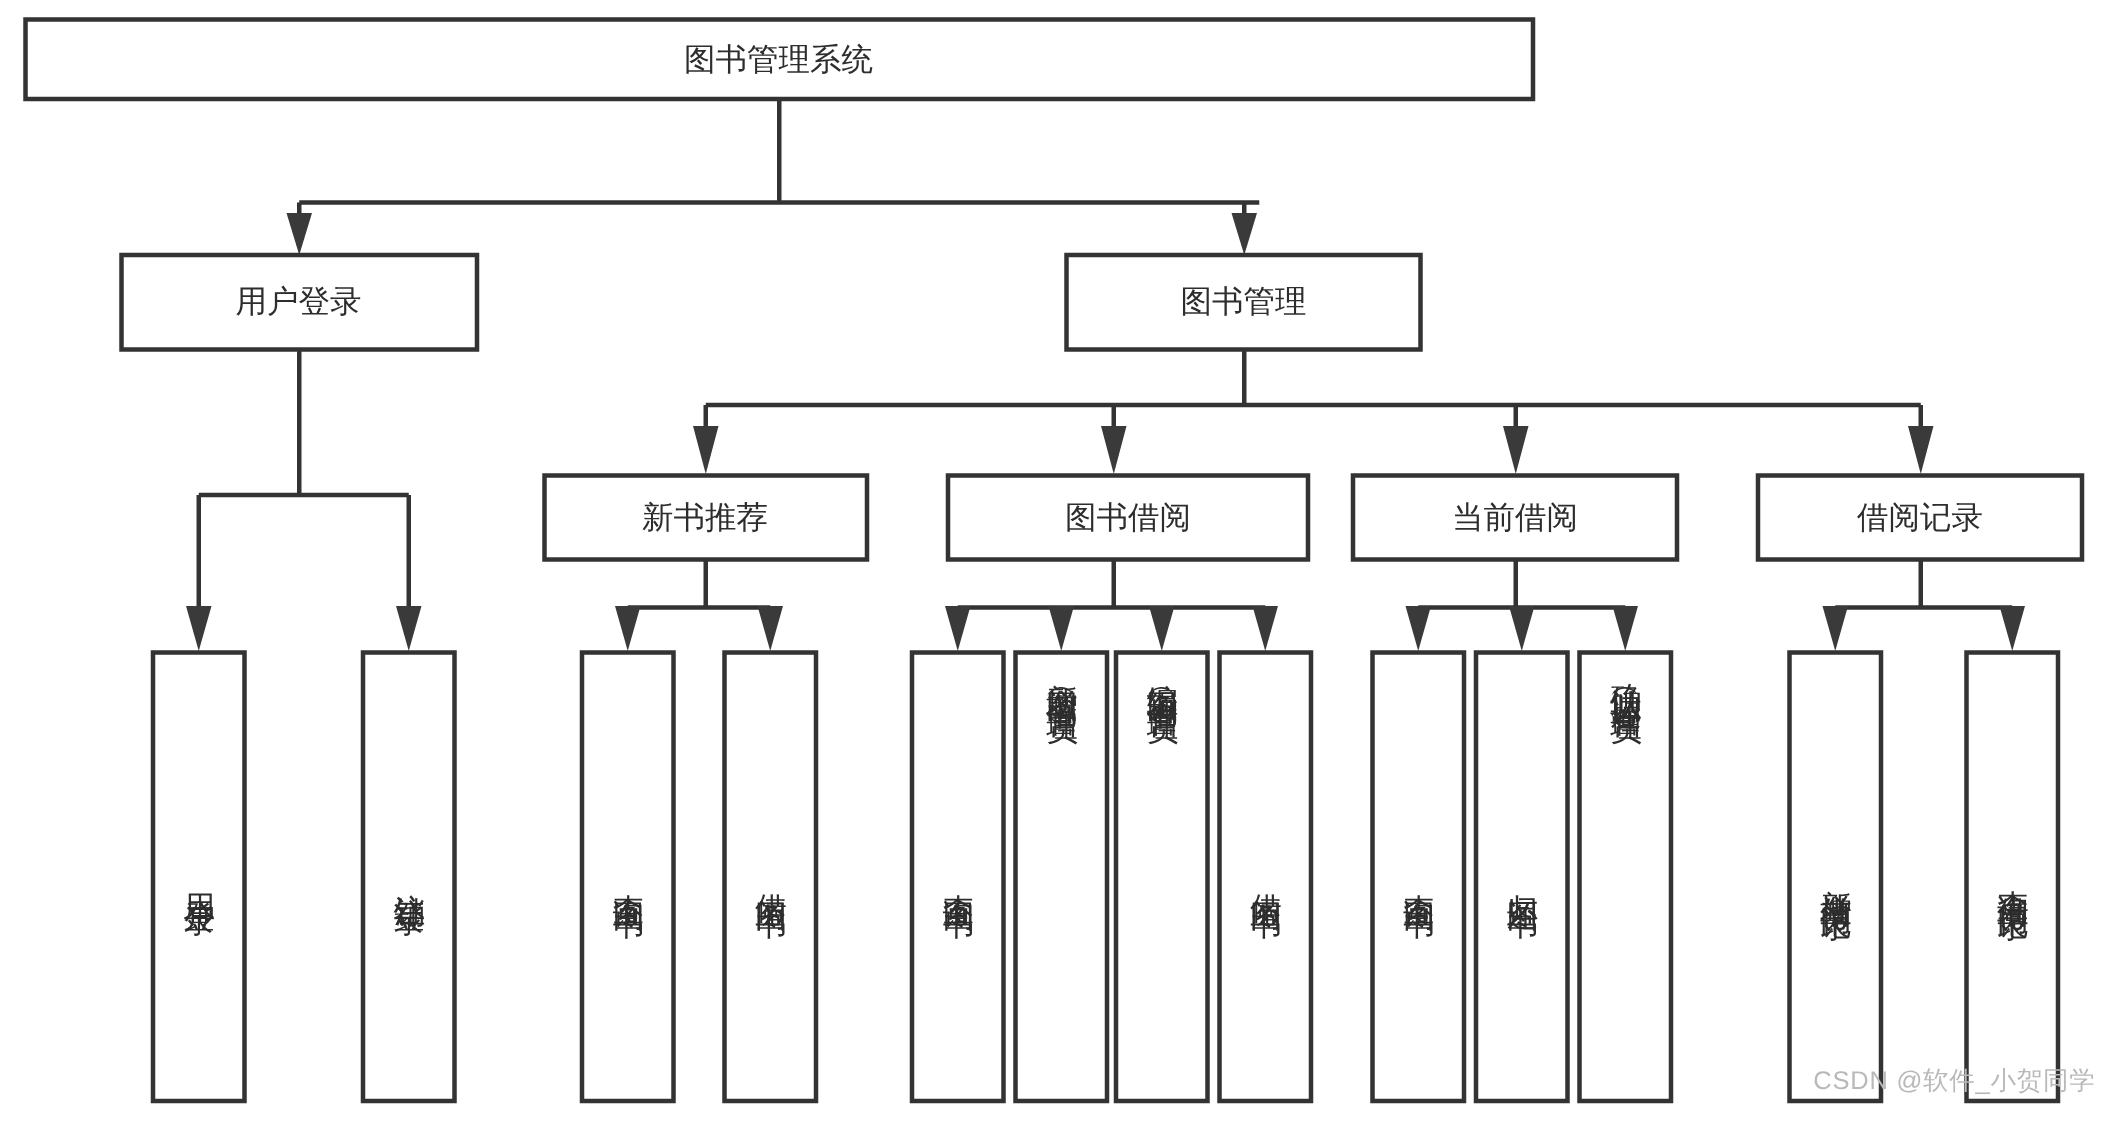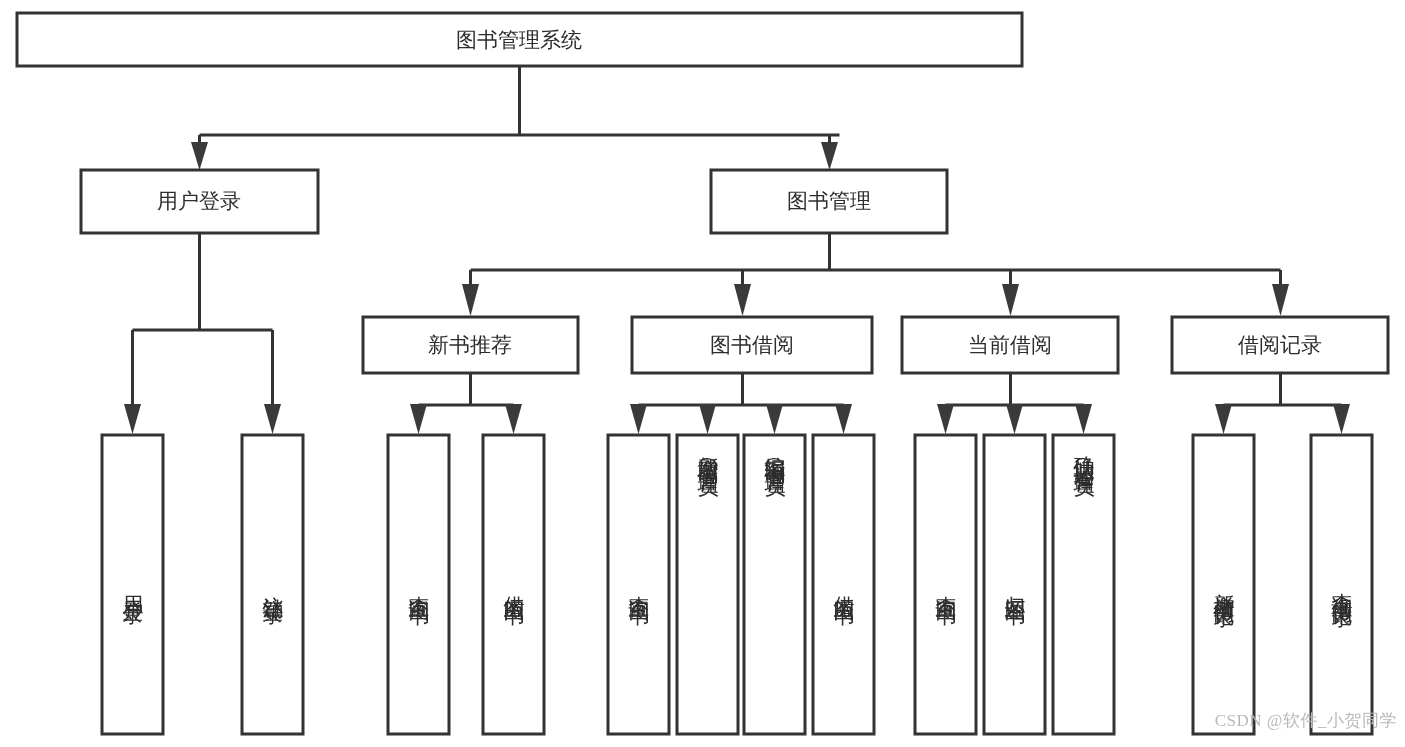--- a/index.html
+++ b/index.html
@@ -66,21 +66,21 @@
     line-height: 1;
     letter-spacing: 3px;
     color: #2d2d2d;
     white-space: nowrap;
     text-align: center;
   }
   .watermark {
     position: absolute;
     right: 8px;
     bottom: 4px;
-    font-family: Liberation Serif, serif;
+    font-family: Liberation Sans, sans-serif;
     font-size: 17px;
     color: #b9b9b9;
     letter-spacing: 0.5px;
     white-space: nowrap;
   }
 </style>
 </head>
 <body>
 
 <div id="diagram-root">

